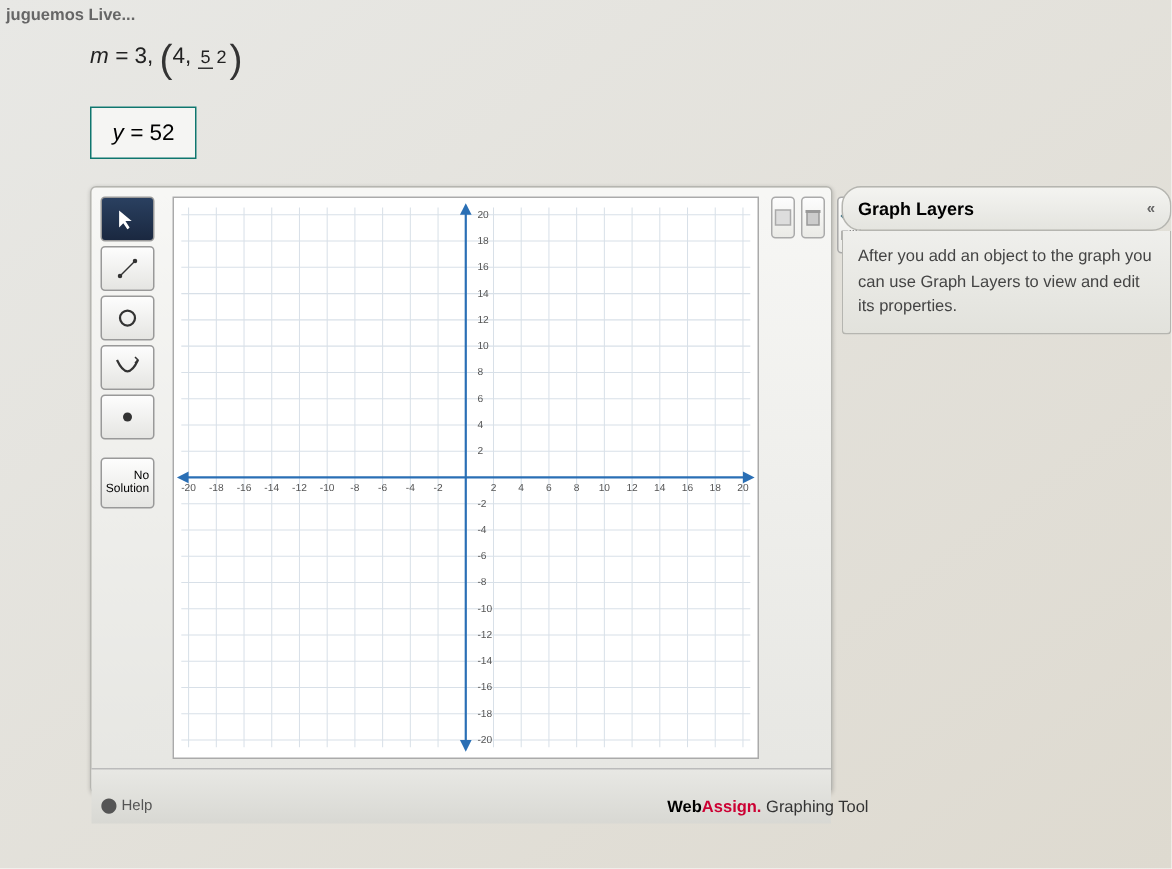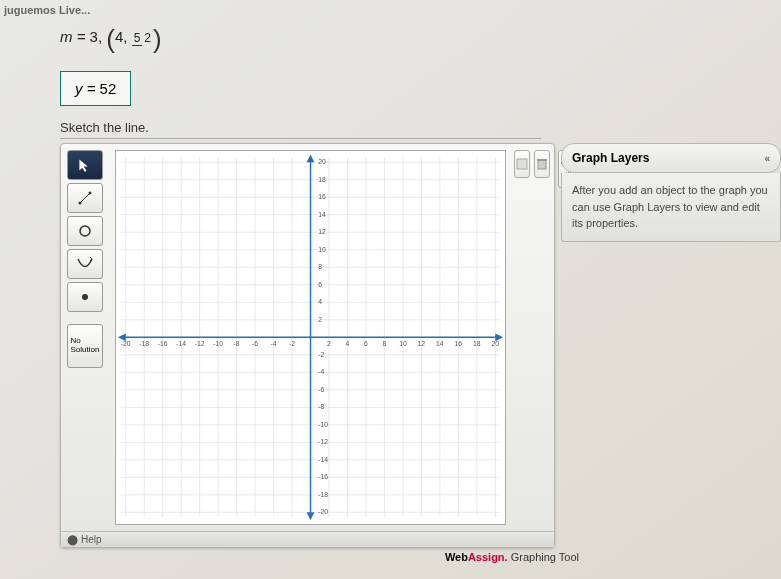--- a/index.html
+++ b/index.html
@@ -77,21 +77,21 @@
   align-items:center;
   justify-content:center;
   font-size:14px;
   cursor:pointer;
 }
 .tool-btn.selected {
   background:linear-gradient(#2a4060,#1a2840);
   color:#fff;
 }
 .tool-btn.nosol {
-  height:44px; font-size:8px; text-align:left; line-height:1.1;
+  height:34px; font-size:8px; text-align:right; line-height:1.1;
 }
 .graph-area {
   flex:1;
   margin:6px 4px;
   background:#fff;
   border:1px solid #aaa;
   position:relative;
 }
 .right-slim {
   width:44px;
@@ -112,21 +112,21 @@
   color:#555;
   cursor:pointer;
 }
 .slim-btn.fill { height:38px; flex-direction:column; gap:2px; font-size:9px;}
 .help-bar {
   height:20px;
   background:linear-gradient(#e8e8e4,#d8d8d3);
   border-top:1px solid #bbb;
   font-size:10px;
   color:#555;
-  padding:2px 6px;
+  padding:18px 6px;
 }
 .footer-brand {
   text-align:right;
   font-size:11px;
   padding:3px;
   color:#333;
 }
 .footer-brand .red{color:#c03;font-weight:bold;}
 .footer-brand b{color:#000;}
 .layers-panel {
@@ -167,21 +167,20 @@
     <i>m = </i><span>3,</span>
     <span class="paren">(</span><span>4,</span>
     <span class="frac"><span class="num">5</span><span class="den">2</span></span><span class="paren">)</span>
   </div>
 
   <div class="answer-box">
     <i>y = </i>
     <span class="frac"><span class="num">5</span><span class="den">2</span></span>
   </div>
 
-  <div class="instruction">Sketch the line.</div>
 
   <div class="graph-wrapper">
     <div class="tool-panel">
       <div class="tool-main">
         <div class="tool-column">
           <div class="tool-btn selected">
               <svg width="14" height="14" viewBox="0 0 10 10">
                 <path d="M1 1 L1 9 L3 7 L5 10 L6 9 L4 6 L7 6 Z" fill="#fff"></path>
               </svg>
             </div>

